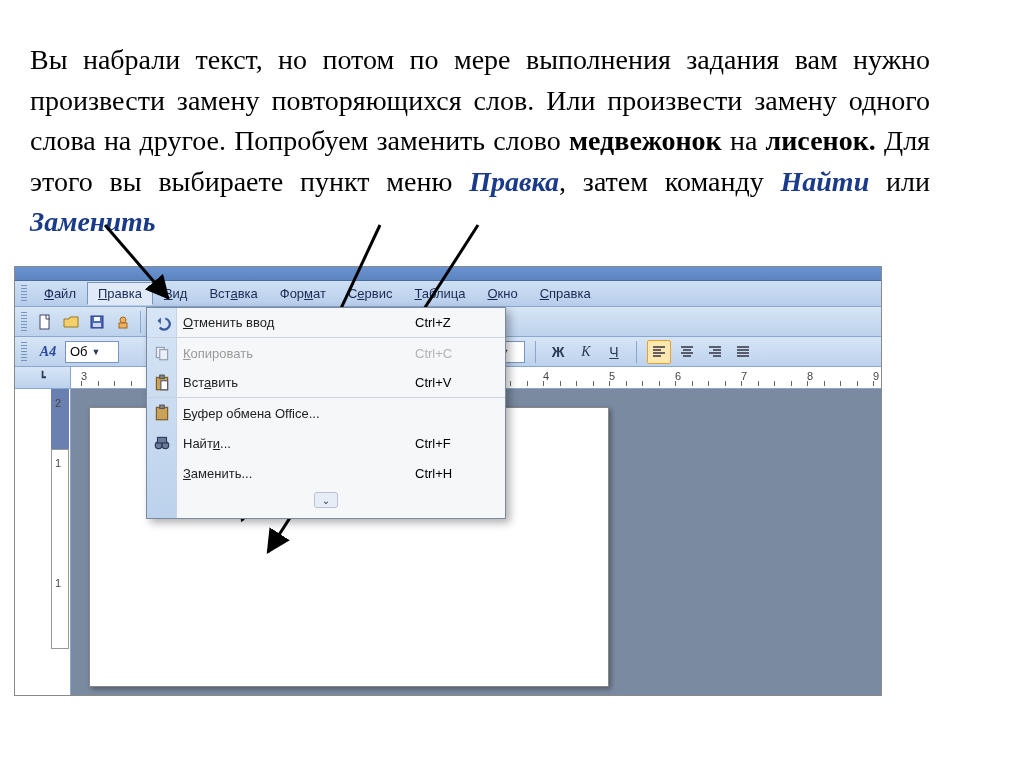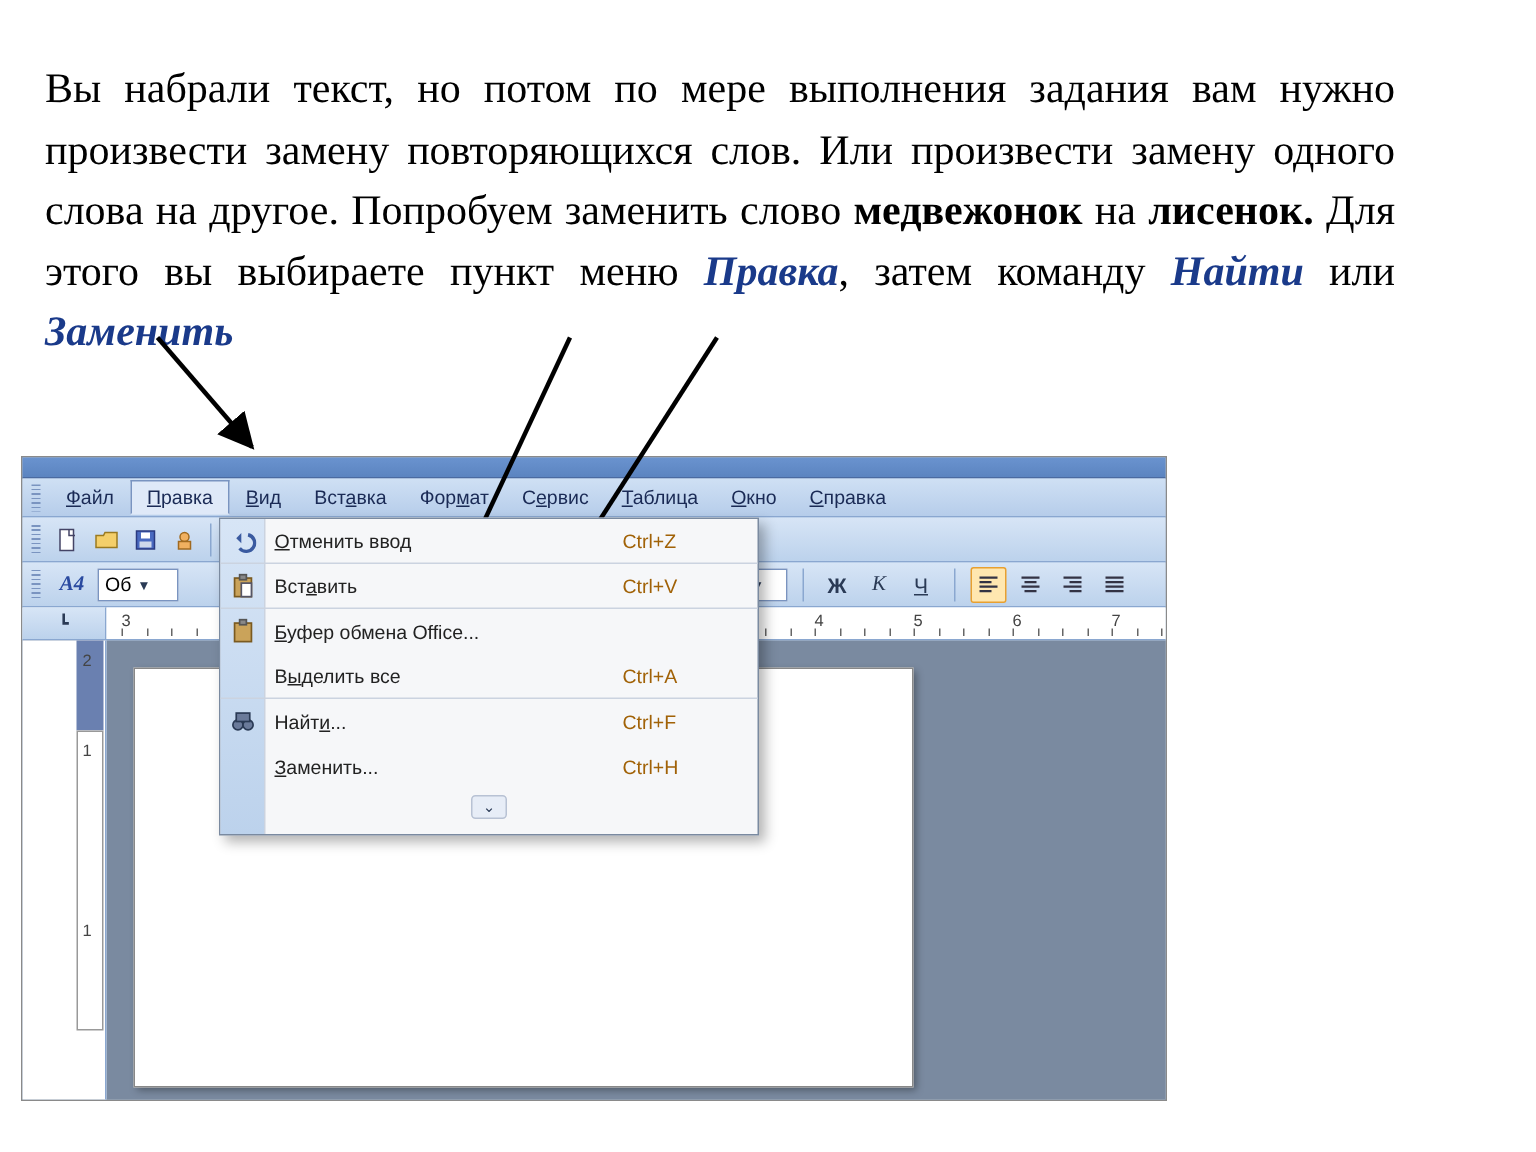--- a/index.html
+++ b/index.html
@@ -24,26 +24,25 @@
     color: #000;
   }
   .explain .b { font-weight: bold; }
   .explain .bi { font-weight: bold; font-style: italic; color: #1a3a8a; }
 
   
   .word {
     position: absolute;
     left: 14px;
     top: 266px;
-    width: 764px;
+    width: 868px;
     height: 430px;
     border: 1px solid #8a8a8a;
     background: #bcd2ec;
     font-family: Tahoma, Verdana, sans-serif;
-    margin-top: 38px;
   }
   .title-strip {
     height: 14px;
     background: linear-gradient(#6a93cf,#5b84c0);
     border-bottom: 1px solid #4a6aa0;
   }
 
   .menubar {
     display: flex;
     align-items: center;
@@ -174,21 +173,21 @@
     align-items: center;
     height: 30px;
     padding-left: 36px;
     color: #222;
     z-index: 2;
   }
   .dd-item.sep-below { border-bottom: 1px solid #cbd3e0; }
   .dd-item.disabled { color: #9a9a9a; }
   .dd-item .lab { flex:1; }
   .dd-item .lab .ul { text-decoration: underline; }
-  .dd-item .sc { width:90px; text-align:left; color:#a16207; }
+  .dd-item .sc { width:90px; text-align:left; color:#000000; }
   .dd-item.disabled .sc { color:#b3b3b3; }
   .dd-item .ico {
     position:absolute; left:6px; top:6px; width:18px; height:18px;
     display:flex;align-items:center;justify-content:center;
   }
   .dd-expand {
     position:relative; z-index:2;
     display:flex; justify-content:center; padding:4px 0;
   }
   .dd-expand .chev {
@@ -461,20 +460,30 @@
           <svg viewBox="0 0 16 16">
             <path d="M11 4a5 5 0 1 1-5 8" fill="none" stroke="#3a5aa0" stroke-width="2"></path>
             <path d="M4 6l3-3v6z" fill="#3a5aa0"></path>
           </svg>
         </span>
       <span class="lab"><span></span><span class="ul">О</span><span>тменить ввод</span></span>
       <span class="sc">Ctrl+Z</span>
     </div>
 
 
+    <div class="dd-item disabled">
+      <span class="ico">
+          <svg viewBox="0 0 16 16" opacity=".5">
+            <rect x="3" y="3" width="7" height="9" fill="#fff" stroke="#556"></rect>
+            <rect x="6" y="5" width="7" height="9" fill="#fff" stroke="#556"></rect>
+          </svg>
+        </span>
+      <span class="lab"><span></span><span class="ul">К</span><span>опировать</span></span>
+      <span class="sc">Ctrl+C</span>
+    </div>
 
     <div class="dd-item sep-below">
       <span class="ico">
           <svg viewBox="0 0 16 16">
             <rect x="3" y="3" width="10" height="11" fill="#caa35a" stroke="#7a5a20"></rect>
             <rect x="6" y="1" width="4" height="3" fill="#888" stroke="#555"></rect>
             <rect x="7" y="6" width="6" height="8" fill="#fff" stroke="#556"></rect>
           </svg>
         </span>
       <span class="lab"><span>Вст</span><span class="ul">а</span><span>вить</span></span>
@@ -485,24 +494,20 @@
       <span class="ico">
           <svg viewBox="0 0 16 16">
             <rect x="3" y="3" width="10" height="11" fill="#caa35a" stroke="#7a5a20"></rect>
             <rect x="6" y="1" width="4" height="3" fill="#888" stroke="#555"></rect>
           </svg>
         </span>
       <span class="lab"><span></span><span class="ul">Б</span><span>уфер обмена Office...</span></span>
       <span class="sc"></span>
     </div>
 
-    <div class="dd-item sep-below">
-      <span class="lab"><span>В</span><span class="ul">ы</span><span>делить все</span></span>
-      <span class="sc">Ctrl+A</span>
-    </div>
 
     <div class="dd-item">
       <span class="ico">
           <svg viewBox="0 0 16 16">
             <circle cx="5" cy="10" r="3" fill="#6a7a9a" stroke="#2a3a55"></circle>
             <circle cx="11" cy="10" r="3" fill="#6a7a9a" stroke="#2a3a55"></circle>
             <rect x="4" y="3" width="8" height="5" fill="#6a7a9a" stroke="#2a3a55"></rect>
           </svg>
         </span>
       <span class="lab"><span>Найт</span><span class="ul">и</span><span>...</span></span>

